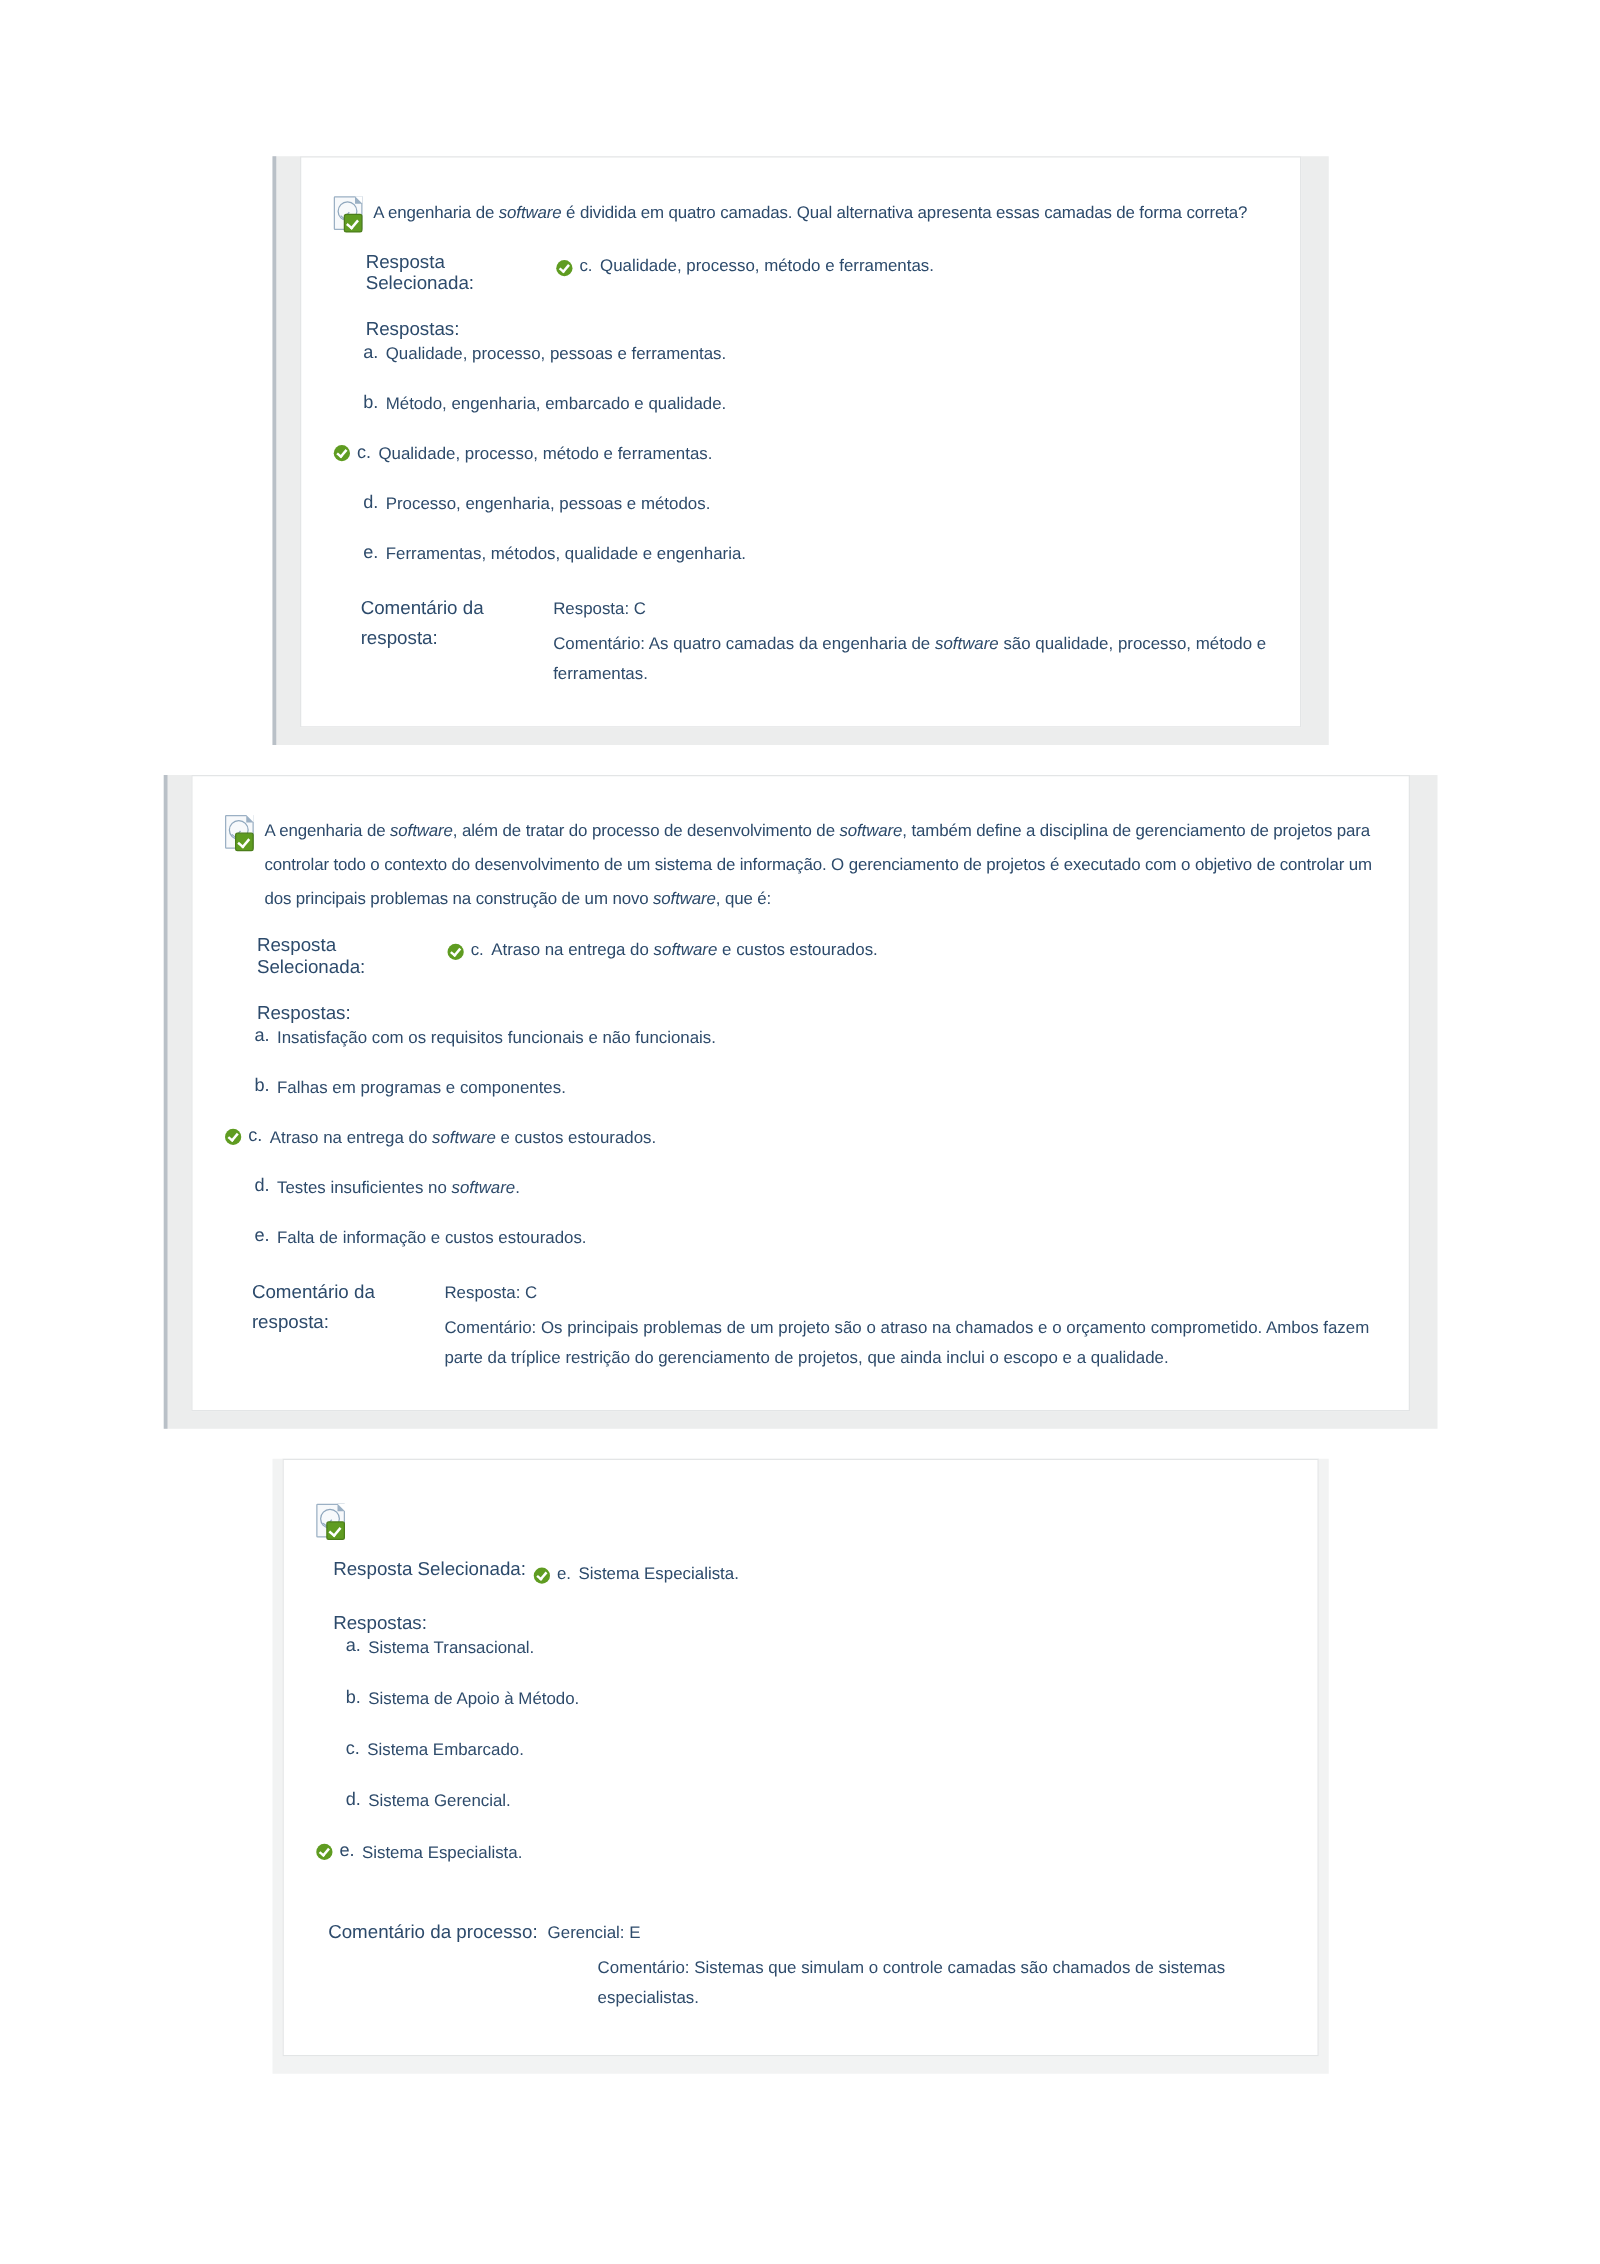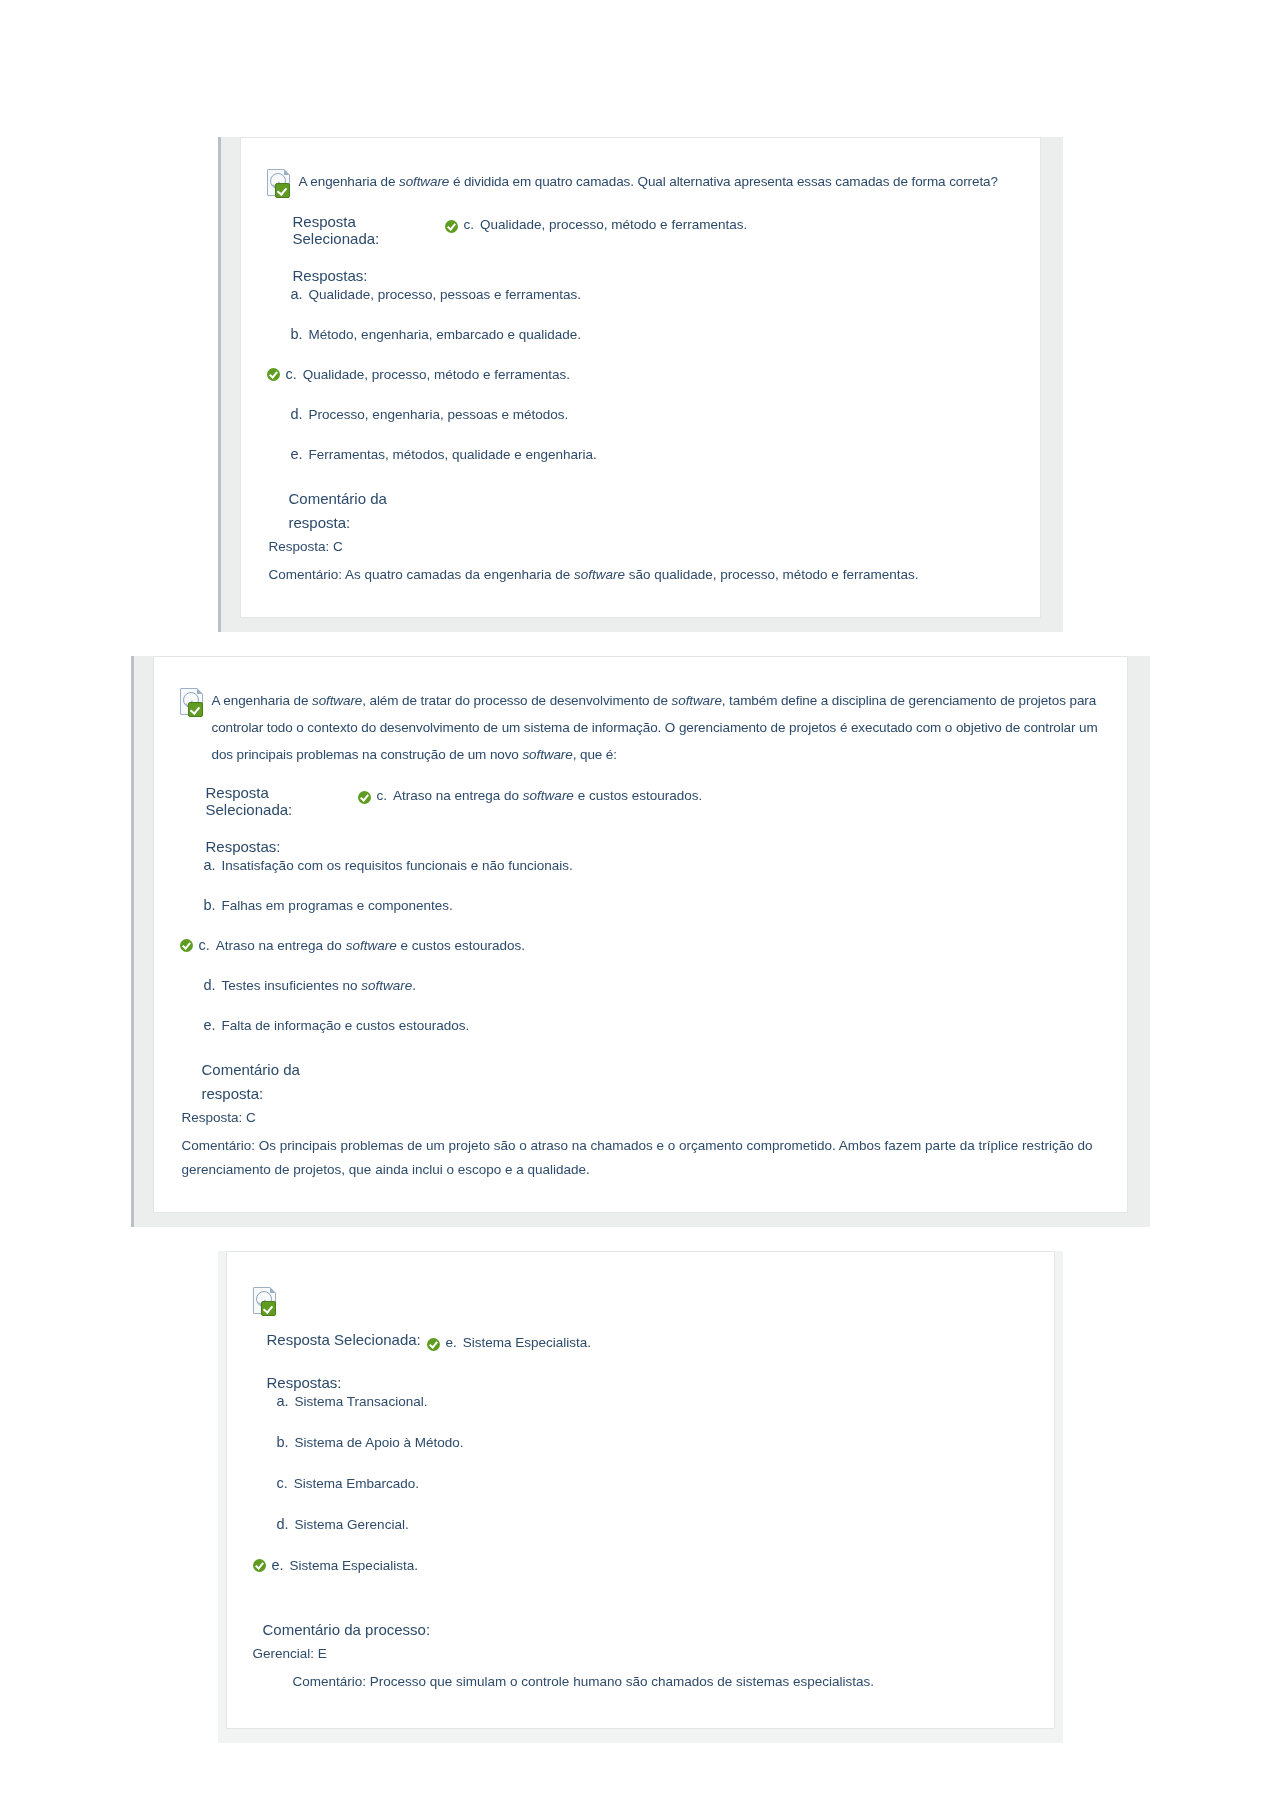--- a/index.html
+++ b/index.html
@@ -19,21 +19,21 @@
     width: 1280px;
     min-height: 1811px;
     box-sizing: border-box;
     padding: 125px 0 0 0;
     background: #ffffff;
   }
 
   
   .qblock {
     position: relative;
-    margin: 12px auto 24px auto;
+    margin: 0 auto 24px auto;
     width: 845px;
     background: #eceded;
     box-sizing: border-box;
     padding: 0 0 14px 0;
   }
   .qblock .leftrail {
     position: absolute;
     left: 0;
     top: 0;
     bottom: 0;
@@ -166,21 +166,21 @@
     gap: 6px;
     font-size: 13.5px;
     line-height: 21px;
     margin-bottom: 19px;
     padding-left: 24px;
   }
   .ans:last-child { margin-bottom: 0; }
   .ans.correct { padding-left: 0; }
   .ans .ltr { font-size: 14.5px; }
 
-  .comment-row { margin-top: 22px; flex-direction: column; }
+  .comment-row { margin-top: 22px; }
   .comment-row .label {
     width: 152px;
     padding-left: 22px;
     line-height: 24px;
     font-size: 15px;
   }
   .comment-row .ctext { flex: 1 1 auto; padding-left: 2px; }
   .comment-row .ctext p {
     margin: 0 0 4px 0;
     font-size: 13.5px;
@@ -371,19 +371,19 @@
                 <span class="chk"></span>
                 <span class="ltr">e.</span>
                 <span>Sistema Especialista.</span>
               </div>
             </div>
           </div>
           <div class="row comment-row">
             <div class="label">Comentário da processo:</div>
             <div class="ctext">
               <p>Gerencial: E</p>
-              <p class="indented">Comentário: Processo que simulam o controle humano são chamados de sistemas especialistas.</p>
+              <p class="indented">Comentário: Sistemas que simulam o controle camadas são chamados de sistemas especialistas.</p>
             </div>
           </div>
         </div>
       </div>
     </div>
 </div>
 
 </body></html>

